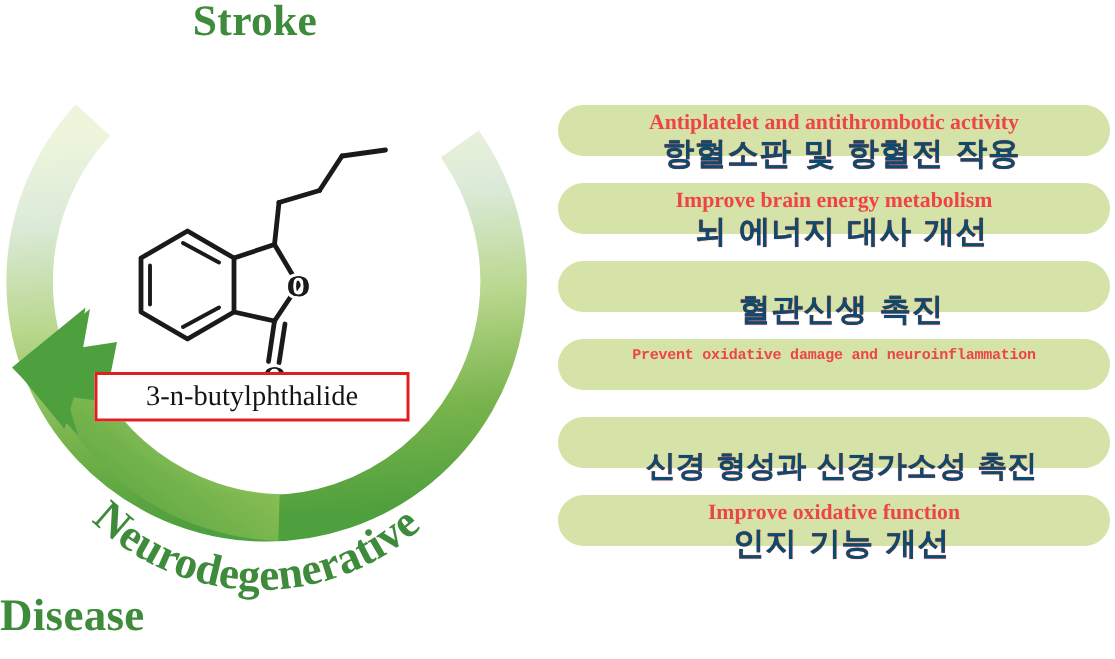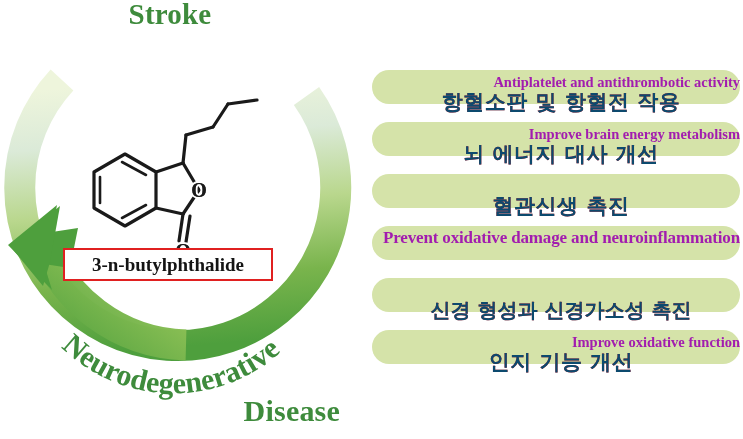--- a/index.html
+++ b/index.html
@@ -44,42 +44,41 @@
     left: 0;
     top: -2px;
     width: 340px;
     text-align: center;
     font-size: 29px;
   }
   #disease-label {
     left: 0;
     top: 394px;
     width: 300px;
-    text-align: right;
+    text-align: left;
     font-size: 30px;
-    padding-left: 40px;
   }
 
   
   #compound-box {
     position: absolute;
     left: 63px;
     top: 248px;
     width: 210px;
     height: 33px;
     border: 2.5px solid #e02020;
     background: #ffffff;
     display: flex;
     align-items: center;
     justify-content: center;
     box-sizing: border-box;
   }
   #compound-name {
     font-size: 19px;
-    font-weight: bold;
+    font-weight: normal;
     color: #141414;
     font-family: "Liberation Serif", "DejaVu Serif", serif;
     white-space: nowrap;
   }
 
   
   #effects-panel {
     position: absolute;
     left: 370px;
     top: 0;
@@ -99,29 +98,29 @@
     width: 368px;
     height: 34px;
     background: #d5e3a9;
     border-radius: 17px;
   }
   .effect-en {
     position: absolute;
     left: 0;
     top: 2px;
     width: 368px;
-    text-align: right;
+    text-align: center;
     font-size: 14.5px;
     font-weight: bold;
-    color: #a21caf;
+    color: #ef4444;
     font-family: "Liberation Serif", "DejaVu Serif", serif;
     white-space: nowrap;
     line-height: 20px;
   }
-  .effect-en.tight { font-size: 17px; letter-spacing: -0.15px; }
+  .effect-en.tight { font-size: 10px; letter-spacing: -0.15px; font-family: Liberation Mono, monospace; }
   .effect-ko {
     position: absolute;
     left: 5px;
     top: 20px;
     width: 368px;
     text-align: center;
     font-size: 21px;
     font-weight: bold;
     color: #0c4a6e;
     font-family: "DejaVu Sans", "Liberation Sans", sans-serif;

